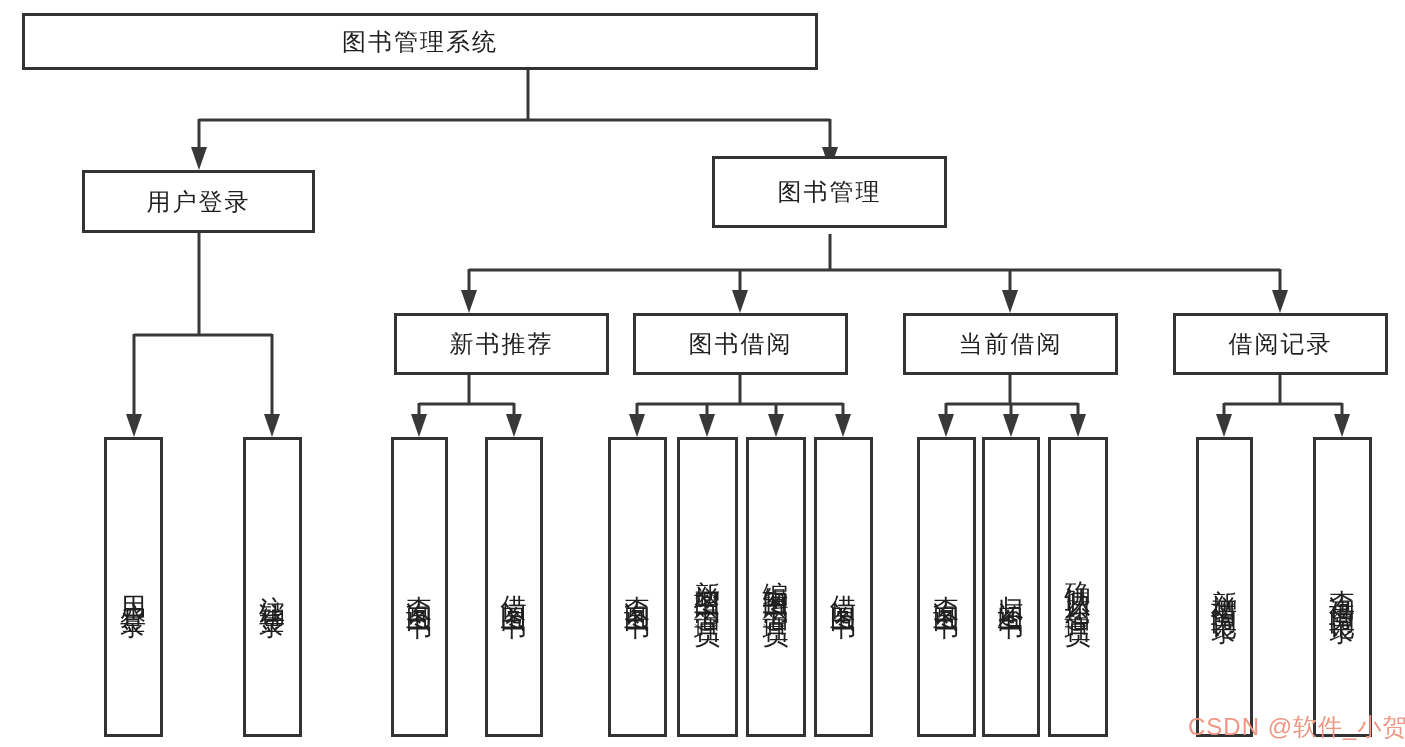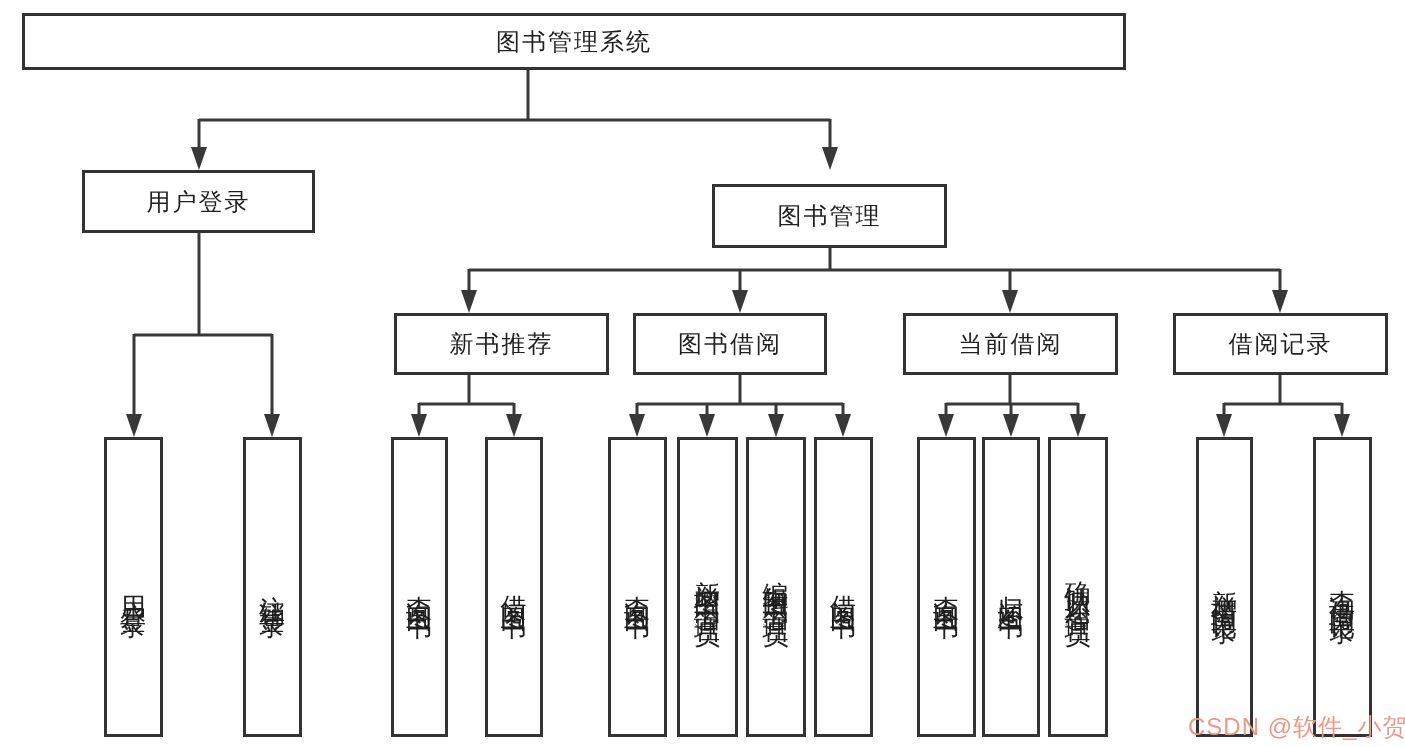--- a/index.html
+++ b/index.html
@@ -115,27 +115,27 @@
 
       <polygon points="946,437 938,414 954,414"></polygon>
       <polygon points="1011,437 1003,414 1019,414"></polygon>
       <polygon points="1078,437 1070,414 1086,414"></polygon>
 
       <polygon points="1224,437 1216,414 1232,414"></polygon>
       <polygon points="1342,437 1334,414 1350,414"></polygon>
     </g>
   </svg>
 
-  <div class="hnode" style="left:22px;top:13px;width:1104px;height:57px;">图书管理系统</div>
+  <div class="hnode" style="left:22px;top:13px;width:796px;height:57px;">图书管理系统</div>
 
   <div class="hnode" style="left:82px;top:170px;width:233px;height:63px;">用户登录</div>
-  <div class="hnode" style="left:712px;top:184px;width:235px;height:64px;">图书管理</div>
+  <div class="hnode" style="left:712px;top:156px;width:235px;height:72px;">图书管理</div>
 
   <div class="hnode" style="left:362px;top:313px;width:215px;height:62px;margin-left:32px;">新书推荐</div>
-  <div class="hnode" style="left:633px;top:313px;width:194px;height:62px;">图书借阅</div>
+  <div class="hnode" style="left:633px;top:313px;width:215px;height:62px;">图书借阅</div>
   <div class="hnode" style="left:1173px;top:313px;width:215px;height:62px;">借阅记录</div>
   <div class="hnode" style="left:903px;top:313px;width:215px;height:62px;">当前借阅</div>
 
   <div class="vnode" style="left:104px;width:59px;">
     <span>用户登录</span>
   </div>
   <div class="vnode" style="left:243px;width:59px;">
     <span>注销登录</span>
   </div>
 

